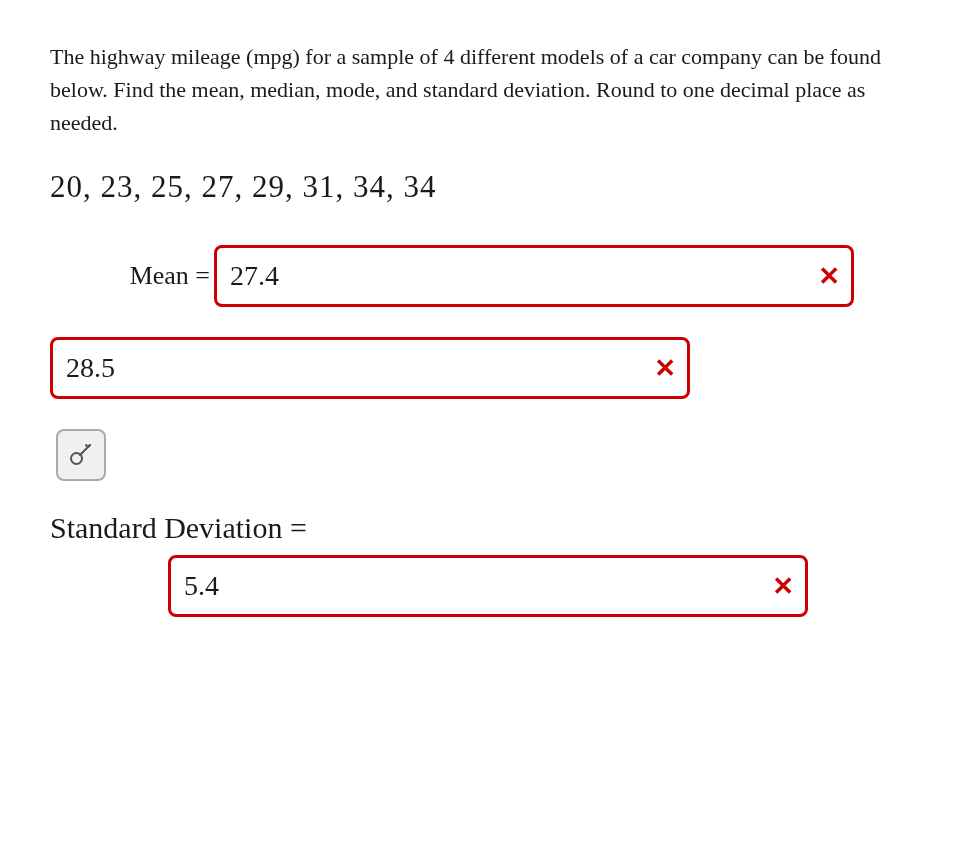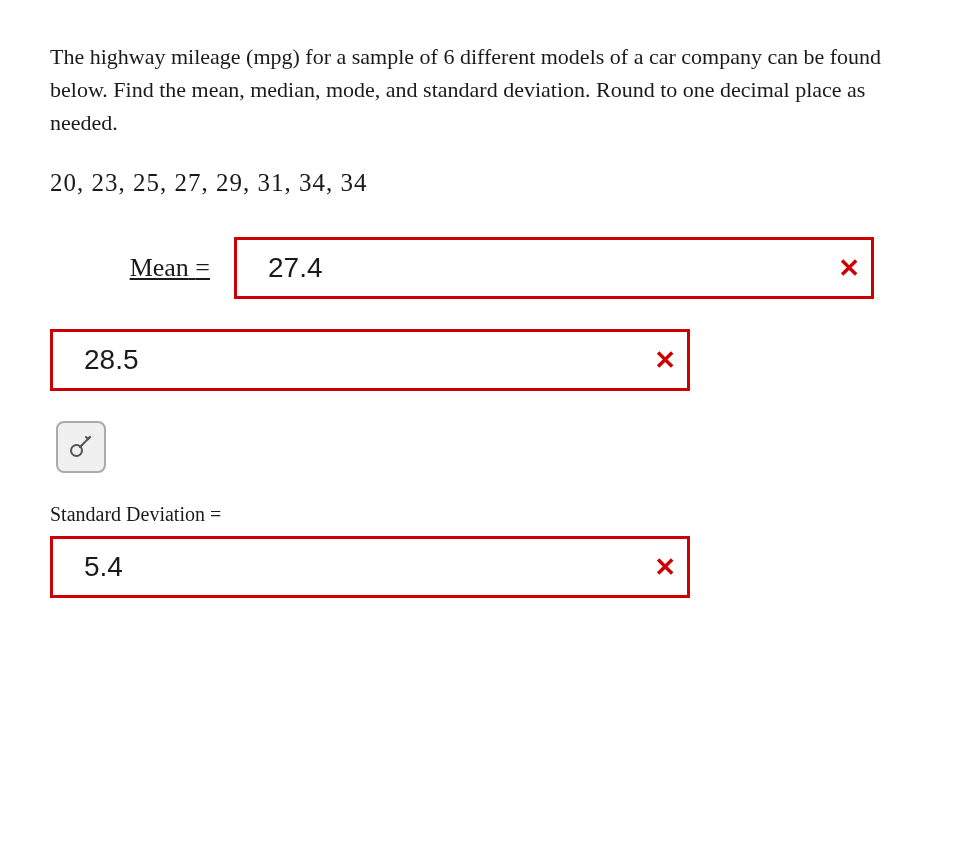--- a/index.html
+++ b/index.html
@@ -17,52 +17,51 @@
       width: 976px;
       min-height: 850px;
     }
 
     .problem-text {
       line-height: 1.5;
       margin-bottom: 30px;
     }
 
     .data-values {
-      font-size: 25px;
+      font-size: 31px;
       margin-bottom: 40px;
       letter-spacing: 1px;
     }
 
     .answer-row {
       display: flex;
       align-items: center;
       margin-bottom: 30px;
     }
 
     .answer-label {
       font-size: 26px;
       white-space: nowrap;
-      margin-right: 24px;
+      margin-right: 4px;
       min-width: 160px;
       text-align: right;
-      text-decoration: underline;
     }
 
     .input-wrapper {
       position: relative;
       flex: 1;
       max-width: 640px;
     }
 
     .answer-input {
       width: 100%;
       font-size: 28px;
-      font-family: Liberation Sans, sans-serif;
-      padding: 12px 50px 12px 31px;
-      border-radius: 0;
+      font-family: Liberation Serif, serif;
+      padding: 12px 50px 12px 13px;
+      border-radius: 8px;
       border: 3px solid #cc0000;
       outline: none;
       color: #1a1a1a;
       background: #fff;
     }
 
     .answer-input.correct {
       border-color: #228B22;
     }
 
@@ -95,37 +94,38 @@
       display: flex;
       align-items: center;
       justify-content: center;
     }
 
     .std-dev-section {
       margin-top: 10px;
     }
 
     .std-dev-label-line {
-      font-size: 20px;
+      font-size: 30px;
       margin-bottom: 10px;
     }
 
     .std-dev-input-row {
       display: flex;
       align-items: center;
+      justify-content: center;
     }
 
     .std-dev-input-row .input-wrapper {
       max-width: 640px;
     }
   </style>
 </head>
 <body>
 
-<div class="problem-text">The highway mileage (mpg) for a sample of 6 different models of a car company can be found below. Find the mean, median, mode, and standard deviation. Round to one decimal place as needed.</div>
+<div class="problem-text">The highway mileage (mpg) for a sample of 4 different models of a car company can be found below. Find the mean, median, mode, and standard deviation. Round to one decimal place as needed.</div>
 
 <div class="data-values">20, 23, 25, 27, 29, 31, 34, 34</div>
 
 <div class="answer-row">
   <div class="answer-label">
     <span>Mean</span>
     <span> = </span>
   </div>
   <div class="input-wrapper">
     <input class="answer-input" type="text" value="27.4" style="">

